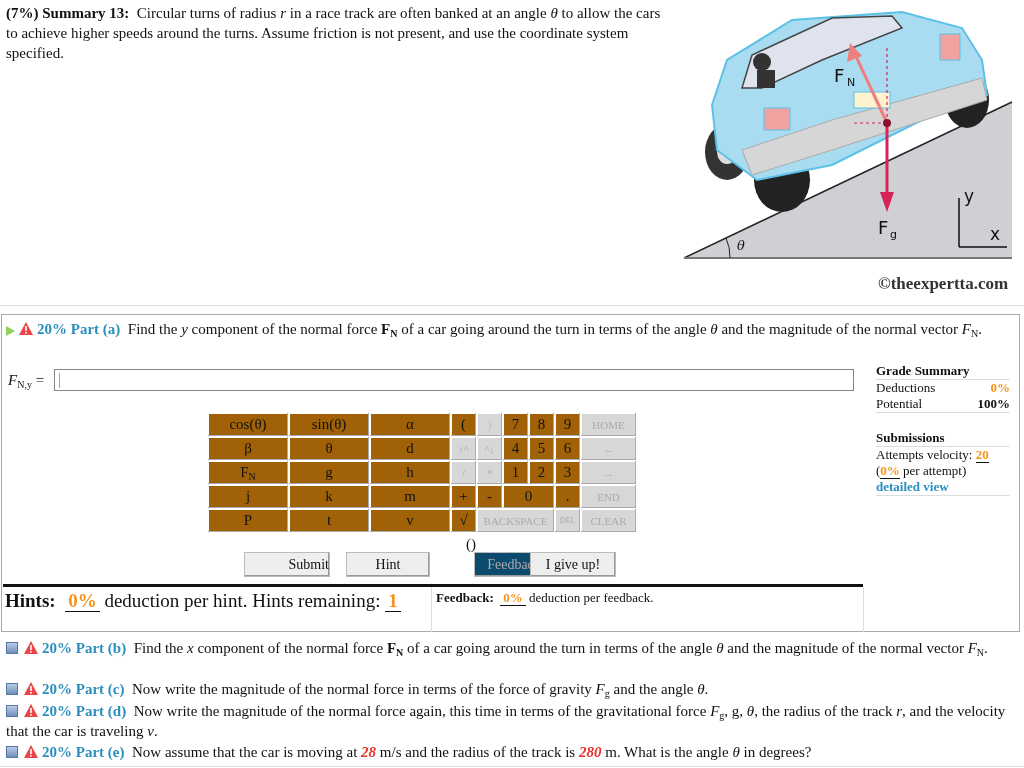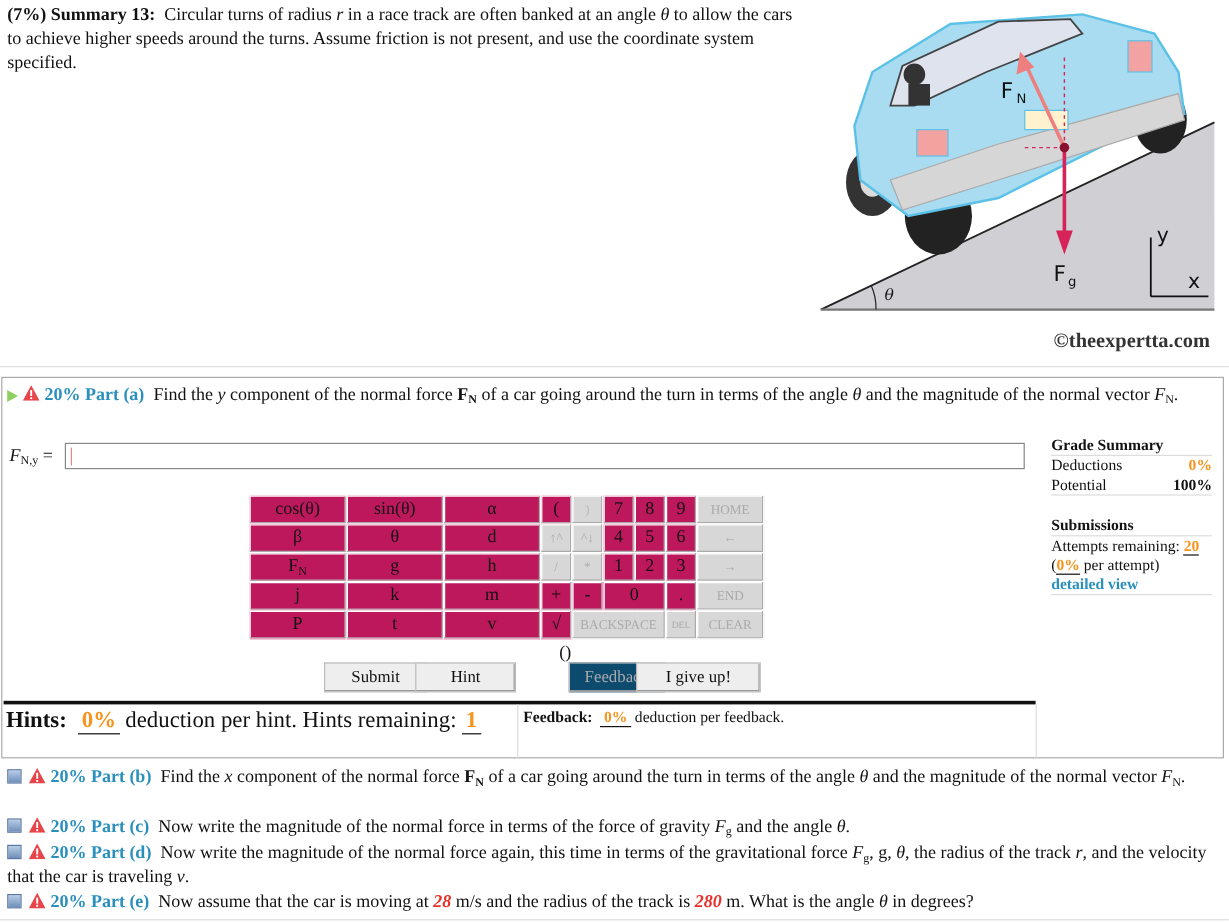--- a/index.html
+++ b/index.html
@@ -31,29 +31,29 @@
   #answer-caret { left:59px; top:373px; width:1px; height:15px; background:#e88; }
   
   #grade { left:876px; top:363px; width:134px; font-size:13px; line-height:16px; }
   #grade .hdr { font-weight:bold; border-bottom:1px solid #ddd; }
   #grade .row { display:flex; justify-content:space-between; }
   .orange { color:#f7941d; font-weight:bold; }
   .uline { border-bottom:1px solid #111; }
   #detailed { color:#2a8fbd; font-weight:bold; border-bottom:1px solid #ddd; display:block; }
   
   #keypad { left:207px; top:412px; border-collapse:collapse; }
-  #keypad td { border:1px solid #fff; background:#be185d; text-align:center; height:23px; font-size:15px; padding:0; box-shadow: inset -1px -1px 0 #aaa, inset 1px 1px 0 #fff; }
+  #keypad td { border:1px solid #fff; background:#a16207; text-align:center; height:23px; font-size:15px; padding:0; box-shadow: inset -1px -1px 0 #aaa, inset 1px 1px 0 #fff; }
   #keypad td.dis { background:#d7d7d7; color:#aaa; font-size:11px; }
   #keypad td.sym { color:#bbb; }
   #paren-hint { left:466px; top:536px; font-size:15px; }
   .btn { position:absolute; top:552px; height:25px; background:#eee; border:1px solid #bbb; box-sizing:border-box; font-size:14px; text-align:center; line-height:23px; font-family:"Liberation Serif", serif; box-shadow: inset -1px -1px 0 #999; }
-  #btn-submit { left:270px; width:86px; }
+  #btn-submit { left:244px; width:86px;text-align:right; }
   #btn-hint { left:346px; width:84px; }
   #btn-feedback { left:437px; width:80px; background:#0c4a6e; color:#aaa;margin-left:37px; }
-  #btn-giveup { left:530px; width:104px; }
+  #btn-giveup { left:530px; width:86px; }
   
   #hf-bar { left:3px; top:584px; width:860px; height:3px; background:#111; }
   #hints { left:5px; top:590px; font-size:19px; }
   #hints-box { left:3px; top:587px; width:428px; height:45px; border-right:1px solid #ddd; }
   #feedback { left:436px; top:590px; font-size:13px; }
   #fb-box { left:863px; top:587px; width:1px; height:45px; background:#ddd; }
   
   .part-line { position:absolute; left:6px; width:1012px; line-height:20px; }
   #bottom-line { left:0; top:766px; width:1024px; height:1px; background:#ddd; }
   .red-num { color:#e8312a; font-weight:bold; font-style:italic; }
@@ -137,21 +137,21 @@
   <div class="row">
       <span>Deductions</span>
       <span class="orange">0%</span>
     </div>
   <div class="row" style="border-bottom:1px solid #ddd">
       <span>Potential</span>
       <b>100%</b>
     </div>
   <div style="height:17px"></div>
   <div class="hdr" style="border:none">Submissions</div>
-  <div style="border-top:1px solid #ddd"><span>Attempts remaining: </span><span class="orange uline">20</span></div>
+  <div style="border-top:1px solid #ddd"><span>Attempts velocity: </span><span class="orange uline">20</span></div>
   <div><span>(</span><span class="orange uline">0%</span><span> per attempt)</span></div>
   <span id="detailed">detailed view</span>
 </div>
 
 <table id="keypad" class="abs">
   <tbody>
       <tr>
     <td style="width:80px">cos(θ)</td>
     <td style="width:80px">sin(θ)</td>
     <td style="width:80px">α</td>

